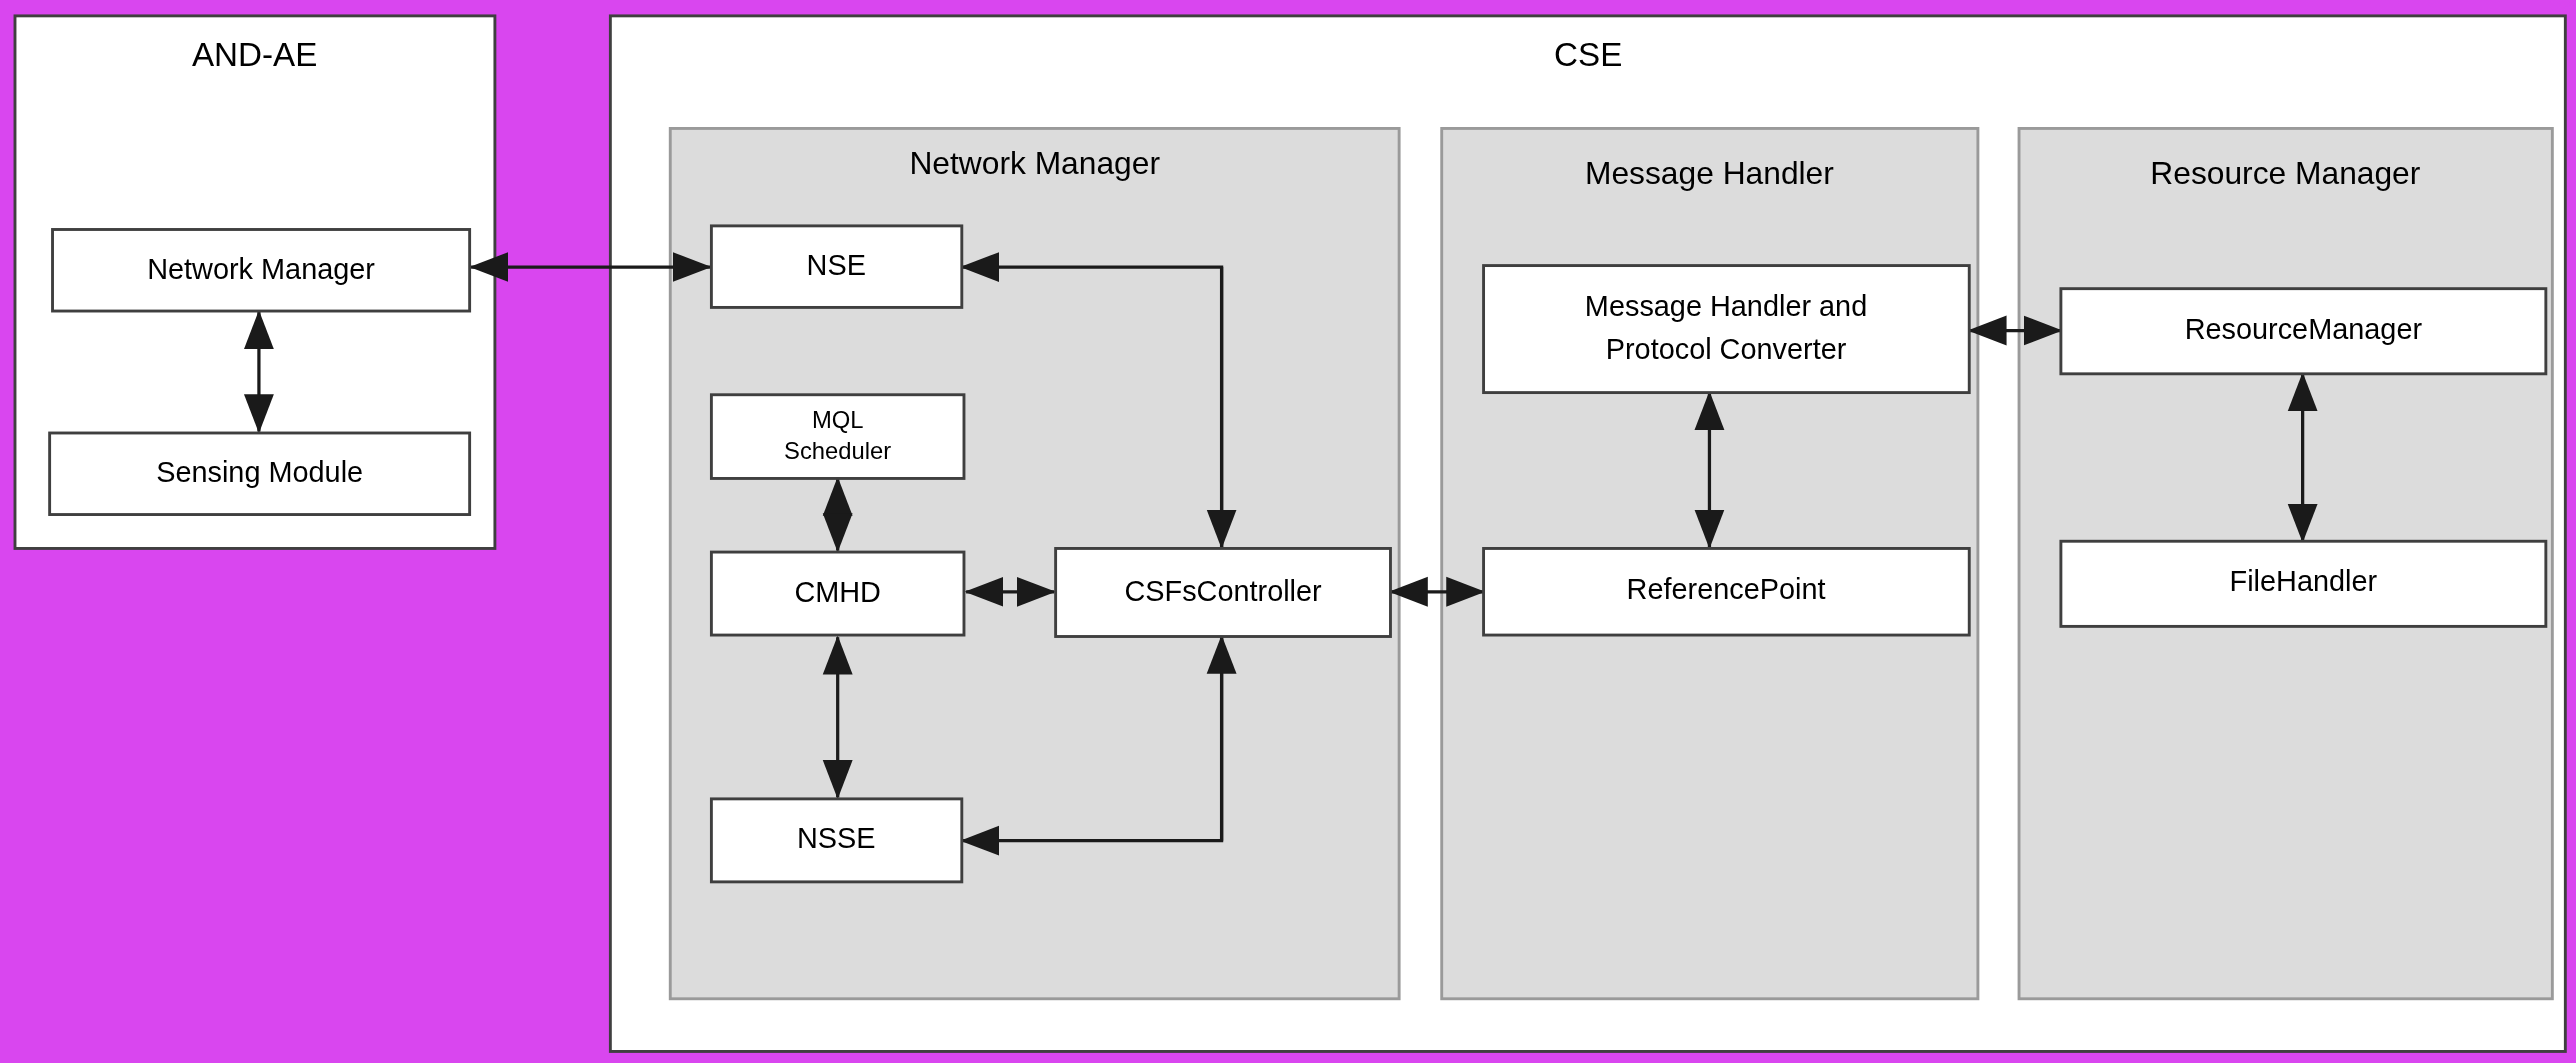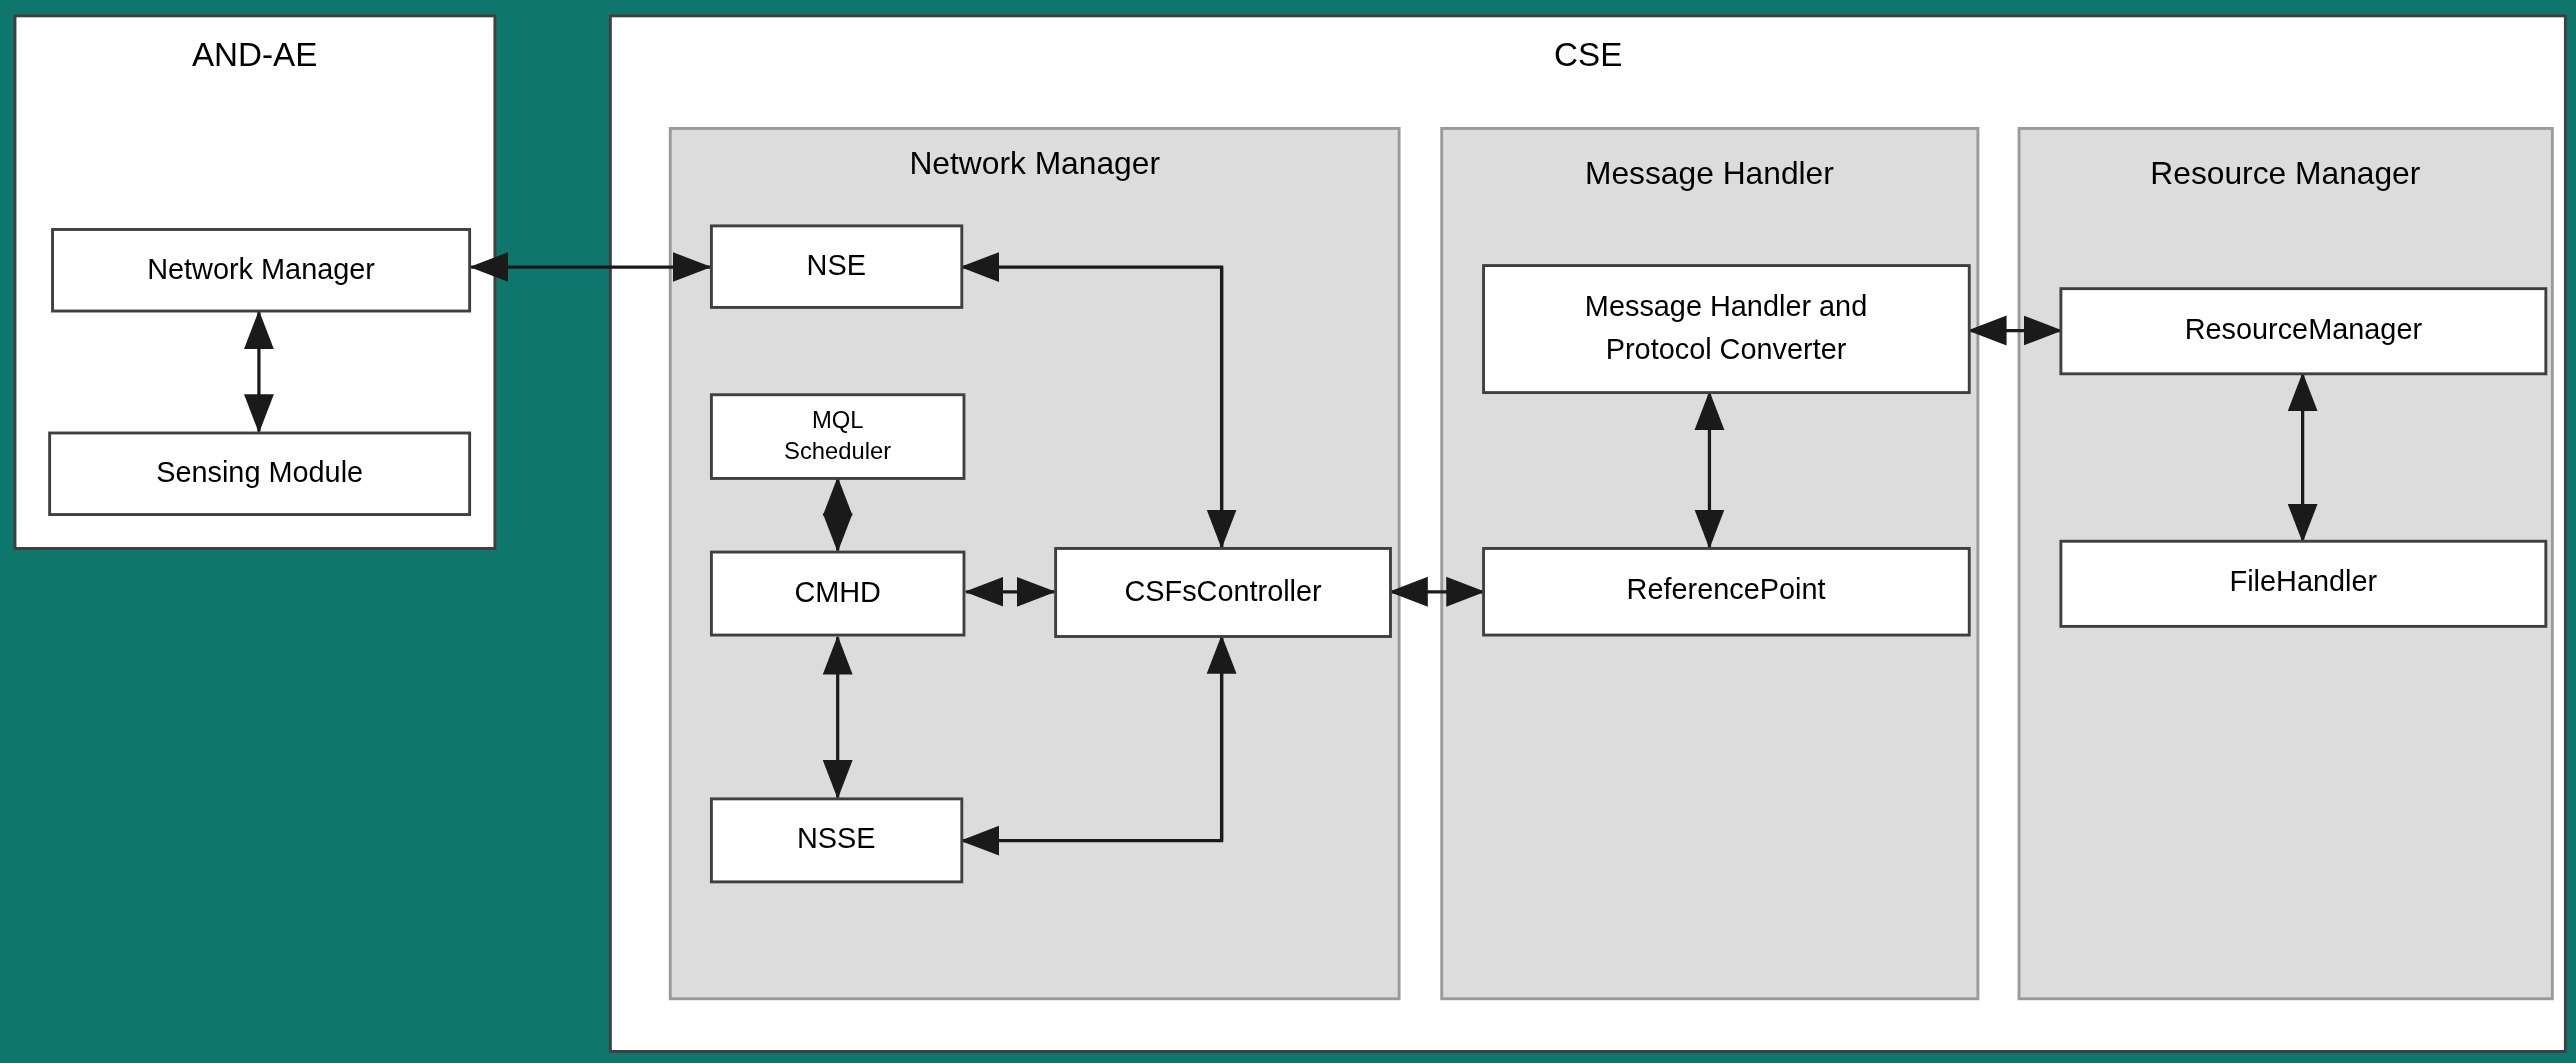--- a/index.html
+++ b/index.html
@@ -10,21 +10,21 @@
   body {
     width: 2576px;
     height: 1063px;
     font-family: "Liberation Sans", sans-serif;
     overflow: hidden;
   }
   #diagram-root {
     position: relative;
     width: 2576px;
     height: 1063px;
-    background: #0f766e;
+    background: #d946ef;
   }
   svg.diagram-canvas {
     position: absolute;
     top: 0;
     left: 0;
     width: 2576px;
     height: 1063px;
   }
   .container-box {
     fill: #ffffff;

